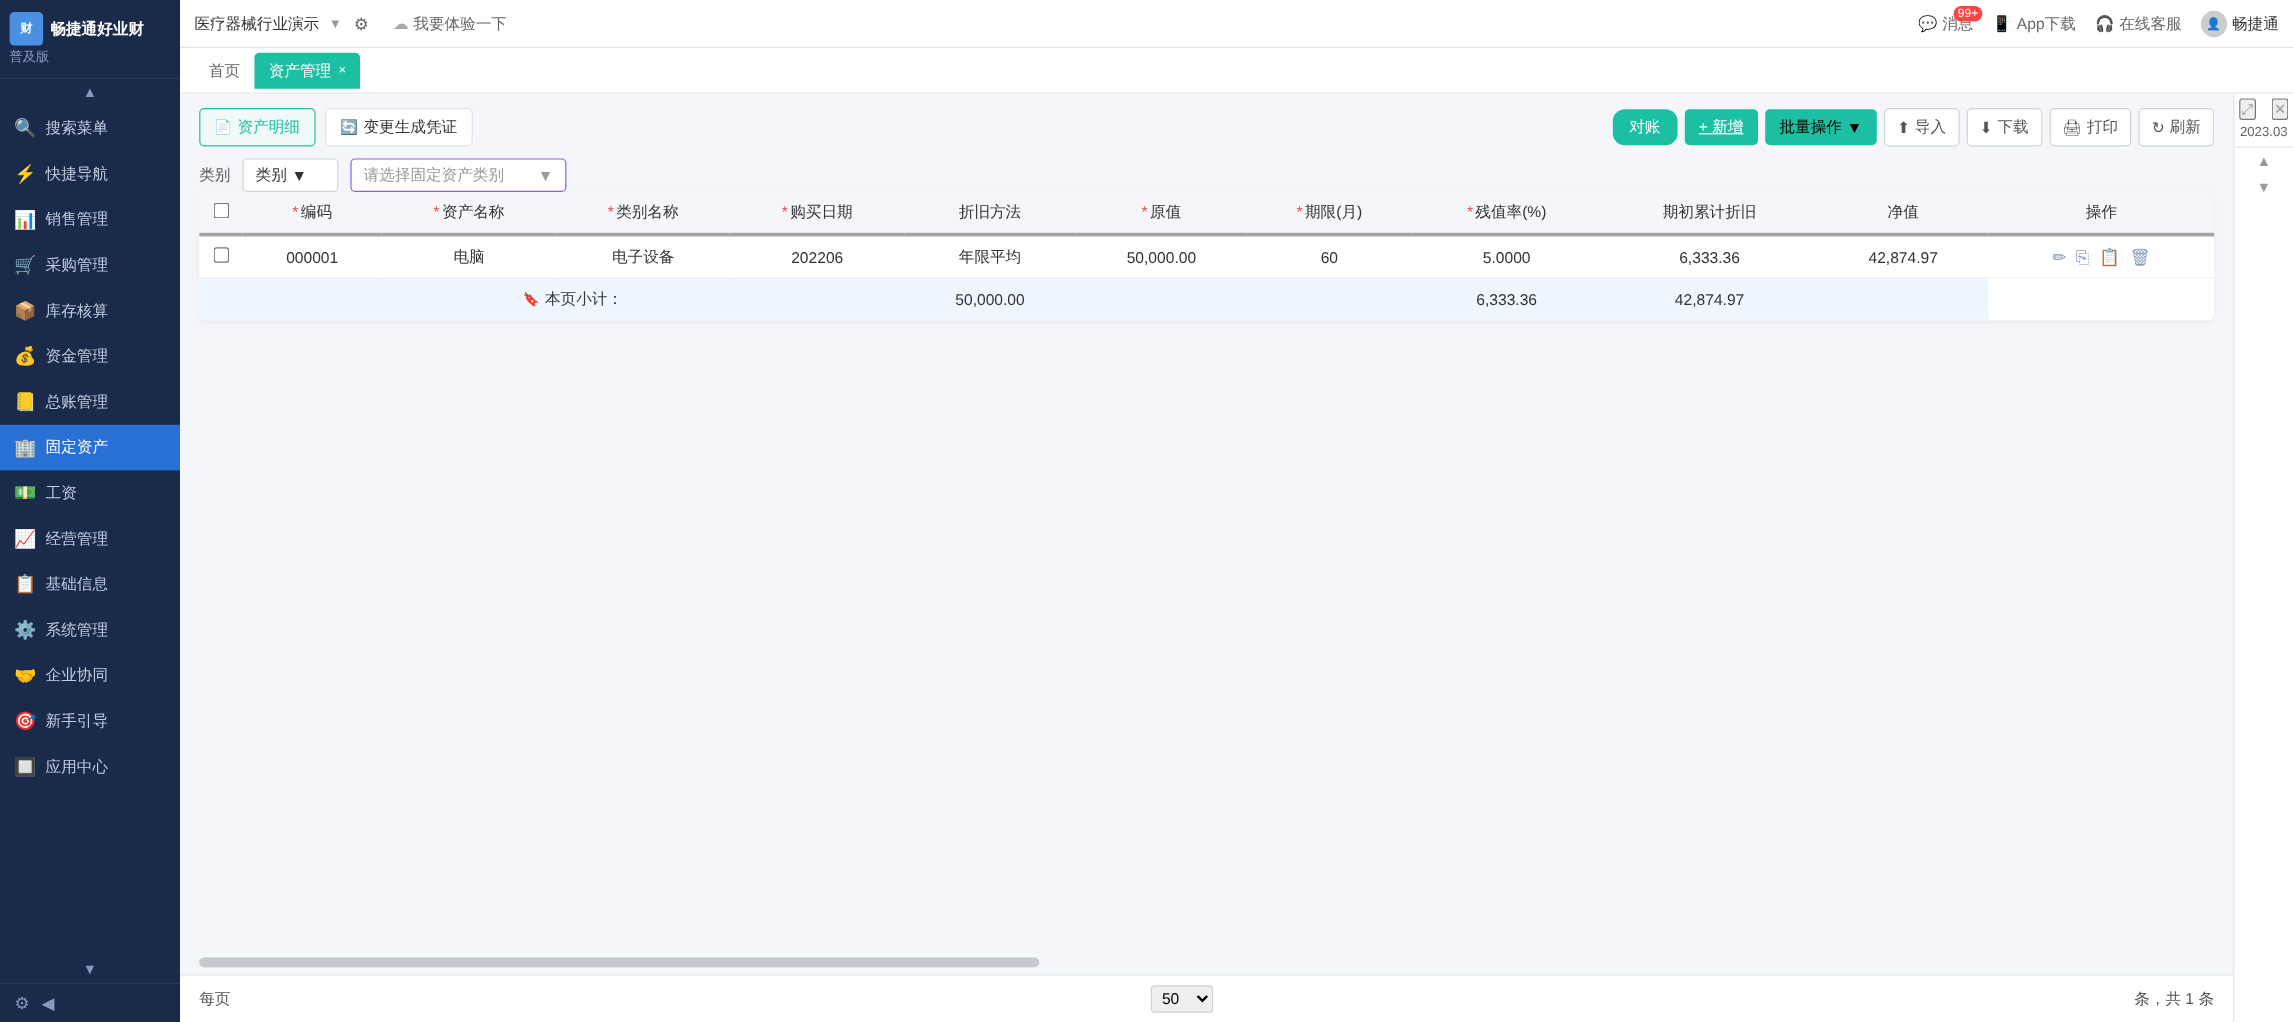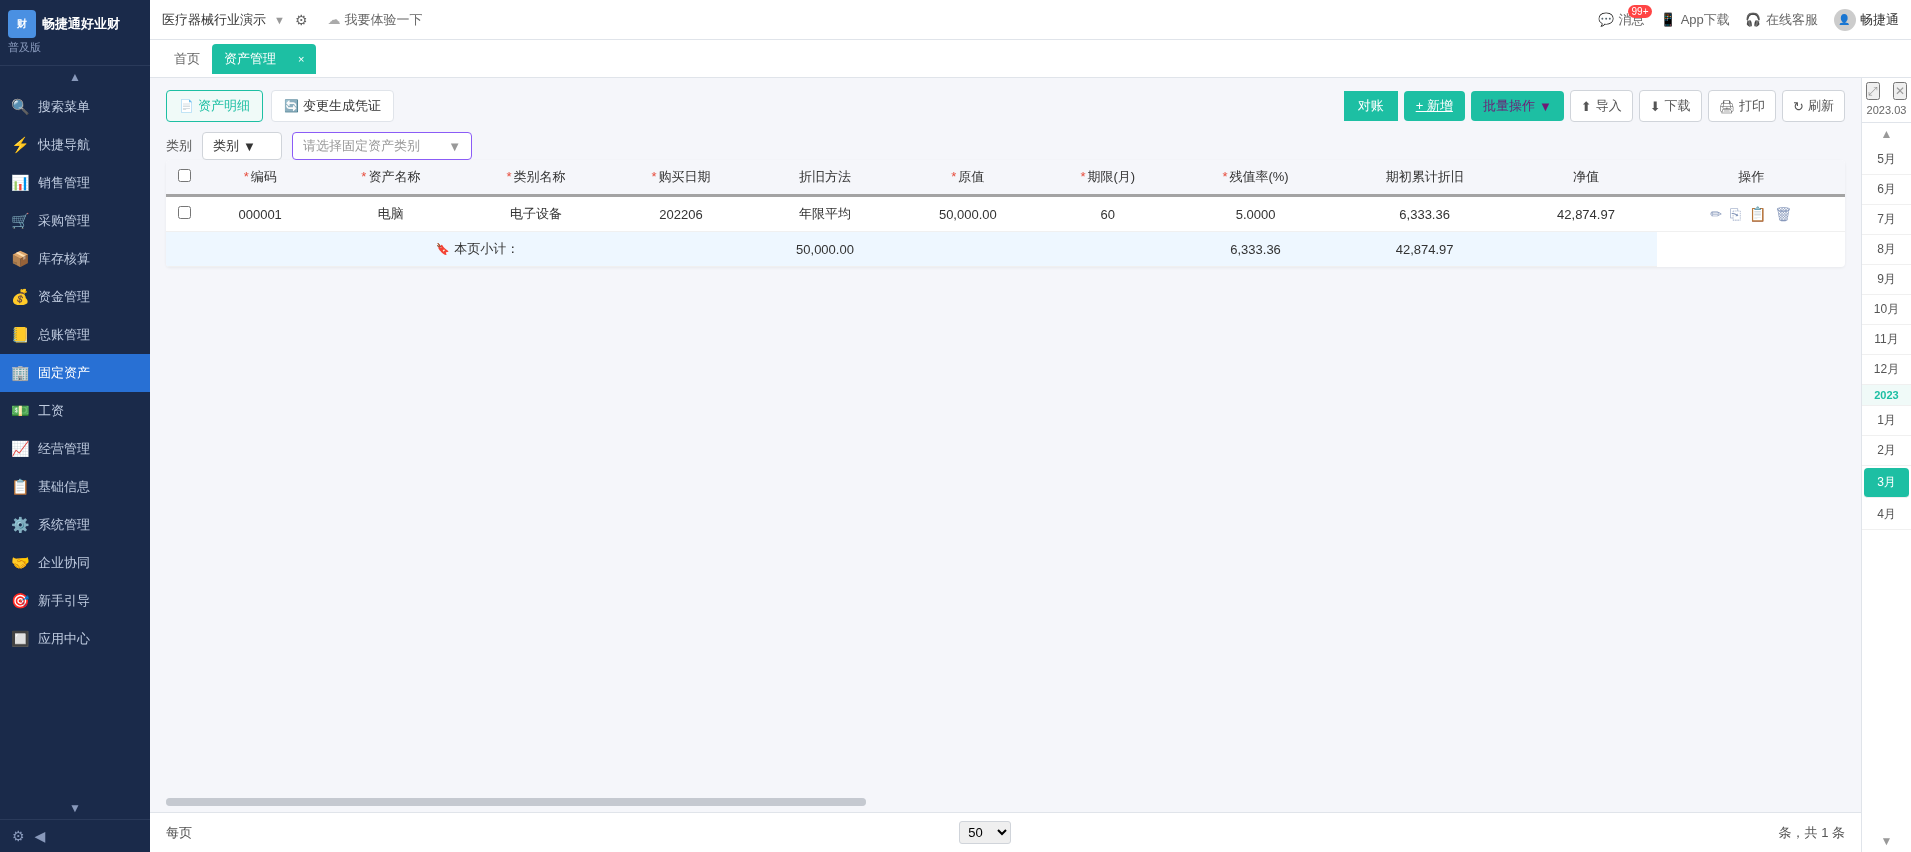--- a/index.html
+++ b/index.html
@@ -34,35 +34,35 @@
     .topbar-user { display: flex; align-items: center; gap: 4px; color: #333; font-size: 13px; cursor: pointer; }
     .user-avatar { width: 22px; height: 22px; border-radius: 50%; background: #ccc; display: flex; align-items: center; justify-content: center; font-size: 10px; color: #fff; }
 
     
     .content-area { flex: 1; display: flex; overflow: hidden; }
     .main-content { flex: 1; display: flex; flex-direction: column; overflow: hidden; background: #f5f6fa; }
 
     
     .page-tabs { background: #fff; padding: 0 16px; display: flex; align-items: center; border-bottom: 1px solid #e0e4ea; height: 38px; flex-shrink: 0; gap: 4px; }
     .tab-home { color: #666; font-size: 13px; cursor: pointer; padding: 0 8px; }
-    .tab-active { background: #1dbfa3; color: #fff; border-radius: 4px 4px 0 0; padding: 6px 12px; font-size: 13px; cursor: pointer; display: flex; align-items: center; gap: 22px; }
+    .tab-active { background: #1dbfa3; color: #fff; border-radius: 4px 4px 0 0; padding: 6px 12px; font-size: 13px; cursor: pointer; display: flex; align-items: center; gap: 6px; }
     .tab-close { cursor: pointer; font-size: 11px; }
 
     
     .page-inner { flex: 1; overflow: auto; padding: 12px 16px; }
 
     
     .toolbar { display: flex; align-items: center; gap: 8px; margin-bottom: 10px; flex-wrap: wrap; }
     .subtab-btn { display: flex; align-items: center; gap: 4px; padding: 6px 12px; border: 1px solid #e0e4ea; border-radius: 4px; cursor: pointer; font-size: 13px; color: #333; background: #fff; }
     .subtab-btn.active { border-color: #1dbfa3; color: #1dbfa3; background: #f0faf8; }
     .subtab-icon { font-size: 12px; }
     .toolbar-right { margin-left: auto; display: flex; align-items: center; gap: 6px; }
-    .btn-primary { background: #1dbfa3; color: #fff; border: none; border-radius: 0; padding: 6px 14px; cursor: pointer; font-size: 13px; }
+    .btn-primary { background: #1dbfa3; color: #fff; border: none; border-radius: 10px; padding: 6px 14px; cursor: pointer; font-size: 13px; }
     .btn-new { background: #1dbfa3; color: #fff; border: none; border-radius: 4px; padding: 6px 12px; cursor: pointer; font-size: 13px; display: flex; align-items: center; gap: 4px; text-decoration: underline; }
-    .btn-batch { background: #1dbfa3; color: #701a75; border: none; border-radius: 4px; padding: 6px 12px; cursor: pointer; font-size: 13px; display: flex; align-items: center; gap: 4px; justify-content: flex-end; }
+    .btn-batch { background: #1dbfa3; color: #000000; border: none; border-radius: 4px; padding: 6px 12px; cursor: pointer; font-size: 13px; display: flex; align-items: center; gap: 4px; justify-content: flex-end; }
     .btn-outline { background: #fff; color: #555; border: 1px solid #d0d4da; border-radius: 4px; padding: 6px 10px; cursor: pointer; font-size: 13px; display: flex; align-items: center; gap: 4px; }
 
     
     .filter-row { display: flex; align-items: center; gap: 10px; }
     .filter-label { color: #555; font-size: 13px; }
     .filter-select { display: flex; align-items: center; gap: 4px; border: 1px solid #d0d4da; border-radius: 4px; padding: 4px 10px; background: #fff; cursor: pointer; font-size: 13px; color: #333; min-width: 80px; }
     .filter-input { display: flex; align-items: center; gap: 4px; border: 1px solid #8b5cf6; border-radius: 4px; padding: 4px 10px; background: #fff; cursor: pointer; font-size: 13px; color: #999; min-width: 180px; }
 
     
     .asset-table { width: 100%; border-collapse: collapse; background: #fff; border-radius: 4px; overflow: hidden; box-shadow: 0 1px 3px rgba(0,0,0,0.06); }
@@ -351,33 +351,18 @@
       <div style="position:relative; padding: 4px 2px 0;">
         <button class="calendar-expand">⤢</button>
         <button class="calendar-close">✕</button>
       </div>
       <div class="calendar-top" style="padding-top:20px;">
         <div class="calendar-year-label" style="font-size:11px; color:#666; text-align:center; padding: 2px 0;">2023.03</div>
       </div>
       <div class="calendar-nav">
         <button class="calendar-nav-btn">▲</button>
       </div>
-      <div class="calendar-months">
-        <div class="cal-month">5月</div>
-        <div class="cal-month">6月</div>
-        <div class="cal-month">7月</div>
-        <div class="cal-month">8月</div>
-        <div class="cal-month">9月</div>
-        <div class="cal-month">10月</div>
-        <div class="cal-month">11月</div>
-        <div class="cal-month">12月</div>
-        <div class="cal-month year-label">2023</div>
-        <div class="cal-month">1月</div>
-        <div class="cal-month">2月</div>
-        <div class="cal-month current">3月</div>
-        <div class="cal-month">4月</div>
-      </div>
       <div class="calendar-nav">
         <button class="calendar-nav-btn">▼</button>
       </div>
     </div>
   </div>
 </div>
 
 </body></html>

